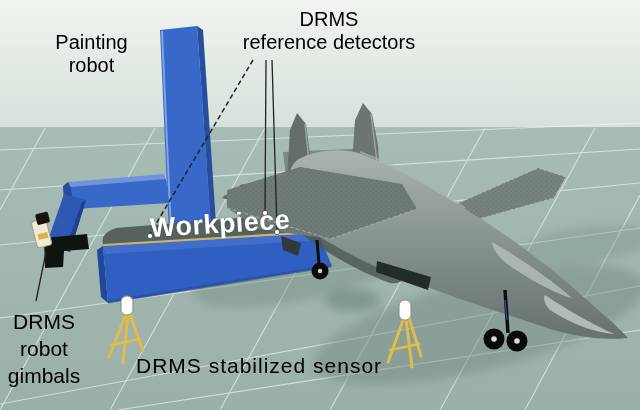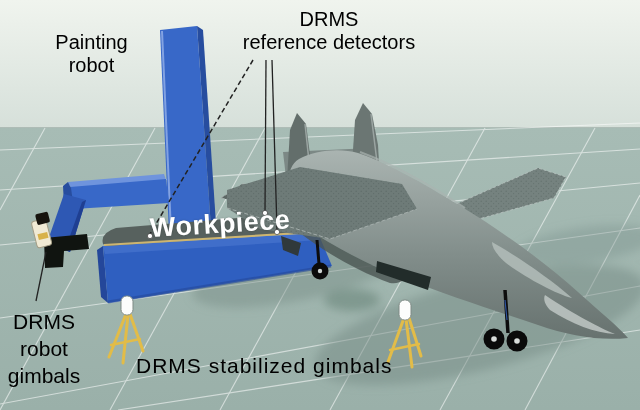--- a/index.html
+++ b/index.html
@@ -200,15 +200,15 @@
   </div>
 
   <div class="lbl lbl-workpiece">Workpiece</div>
 
   <div class="lbl lbl-sensor">
     <div>DRMS</div>
     <div>robot</div>
     <div>gimbals</div>
   </div>
 
-  <div class="lbl lbl-gimbals">DRMS stabilized gimbals</div>
+  <div class="lbl lbl-gimbals">DRMS stabilized sensor</div>
 
 </div>
 
 </body></html>

